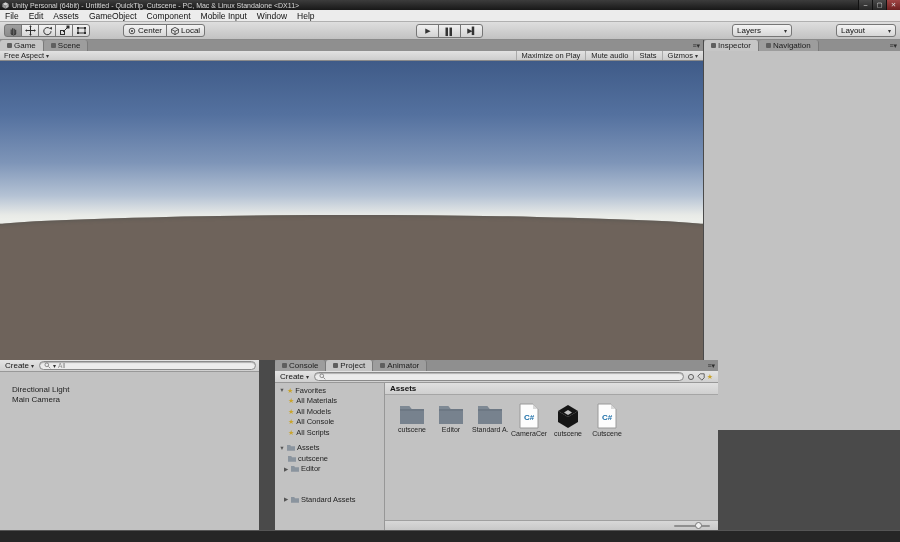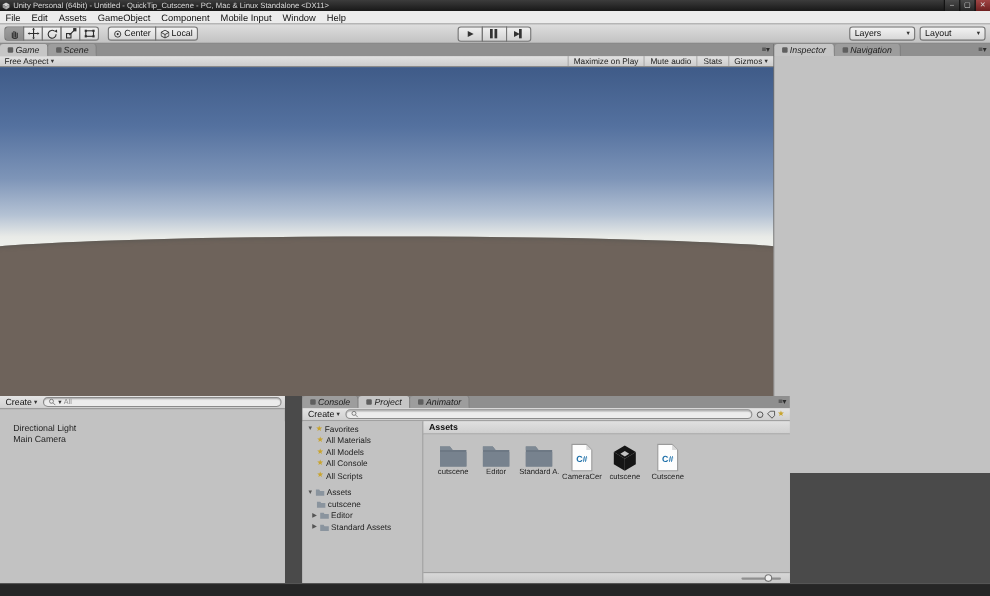--- a/index.html
+++ b/index.html
@@ -15,49 +15,49 @@
   .win-btn { width:14px; text-align:center; line-height:10px; font-size:6.5px; color:#ddd; background:linear-gradient(#4a4a4a,#262626); border-left:1px solid #111; }
   .win-btn.close { background:linear-gradient(#a14545,#6e2020); }
 
   
   .menubar { left:0; top:10px; width:900px; height:12px; background:#ececec; border-bottom:1px solid #b0b0b0;
              display:flex; align-items:center; font-size:8.5px; color:#111; }
   .menu-item { padding:0 5px; line-height:12px; }
 
   
   .toolbar { left:0; top:22px; width:900px; height:18px; background:linear-gradient(#dedede,#c2c2c2);
-             border-bottom:1px solid #8a8a8a; display:flex; align-items:center; padding:0 4px; }
+             border-bottom:1px solid #8a8a8a; display:flex; align-items:center; padding:0 4px;gap:25px; }
   .toolgroup { display:flex; }
   .toolbtn { width:18px; height:13px; border:1px solid #767676; margin-left:-1px;
              background:linear-gradient(#f3f3f3,#d7d7d7); display:flex; align-items:center; justify-content:center; }
   .toolbtn:first-child { margin-left:0; border-radius:3px 0 0 3px; }
   .toolbtn:last-child { border-radius:0 3px 3px 0; }
   .toolbtn.on { background:linear-gradient(#9f9f9f,#8c8c8c); }
   .pillgroup { display:flex; margin-left:8px; gap:0; }
   .pill-btn { height:13px; border:1px solid #767676; background:linear-gradient(#f3f3f3,#d7d7d7);
               display:flex; align-items:center; gap:2px; padding:0 4px; font-size:8px; }
   .pill-btn.left { border-radius:3px 0 0 3px; }
   .pill-btn.right { border-radius:0 3px 3px 0; margin-left:-1px; }
   .playgroup { position:absolute; left:50%; top:2px; transform:translateX(-50%); display:flex; }
   .playbtn { width:23px; height:14px; border:1px solid #767676; margin-left:-1px;
              background:linear-gradient(#f0f0f0,#d2d2d2); font-size:7px; color:#333;
              display:flex; align-items:center; justify-content:center; letter-spacing:-1px; }
   .playbtn:first-child { border-radius:3px 0 0 3px; }
   .playbtn:last-child { border-radius:0 3px 3px 0; }
   .tright { margin-left:auto; display:flex; gap:4px; }
   .dropdown { width:60px; height:13px; border:1px solid #767676; border-radius:3px;
               background:linear-gradient(#f3f3f3,#d7d7d7); display:flex; align-items:center;
-              justify-content:space-between; padding:0 4px; font-size:8px; }
+              justify-content:space-between; padding:0 4px; font-size:8px;margin-left:40px; }
   .arr { font-size:6px; color:#333; }
 
   
   .panel { background:#c2c2c2; }
   .tabbar { height:11px; background:#8f8f8f; display:flex; align-items:stretch; position:relative; }
   .tab { padding:0 7px; font-size:8px; line-height:11px; background:#9d9d9d; color:#1c1c1c;
-         border-right:1px solid #7a7a7a; border-radius:3px 3px 0 0; display:flex; align-items:center; gap:2px;font-style:italic; }
+         border-right:1px solid #7a7a7a; border-radius:3px 3px 0 0; display:flex; align-items:center; gap:2px; }
   .tab.on { background:#c6c6c6; }
   .tab-ico { width:5px; height:5px; background:#5f5f5f; border-radius:1px; display:inline-block; }
   .panelmenu { margin-left:auto; padding:0 3px; font-size:7px; color:#2d2d2d; line-height:11px; }
 
   .ptoolbar { height:12px; background:linear-gradient(#e4e4e4,#d0d0d0); border-bottom:1px solid #989898;
               display:flex; align-items:center; padding:0 3px; gap:3px; font-size:8px; }
   .create-btn { display:flex; align-items:center; gap:2px; padding:0 2px; }
   .searchpill { flex:1; height:9px; border:1px solid #8a8a8a; border-radius:6px; background:#ececec;
                 box-shadow:inset 0 1px 1px rgba(0,0,0,.25); display:flex; align-items:center;
                 gap:2px; padding:0 4px; color:#8a8a8a; font-size:6.5px; }
@@ -369,21 +369,21 @@
             </svg>
           <span>cutscene</span>
         </div>
         <div class="trow" style="padding-left:8px;">
           <span class="fold">▶</span>
           <svg width="8" height="7" viewBox="0 0 10 8">
               <path d="M0 1 h4 l1 1.5 h5 V8 H0z" fill="#8a949e"></path>
             </svg>
           <span>Editor</span>
         </div>
-        <div class="trow" style="padding-left:8px;">
+        <div class="trow" style="padding-left:8px;margin-top:20px;">
           <span class="fold">▶</span>
           <svg width="8" height="7" viewBox="0 0 10 8">
               <path d="M0 1 h4 l1 1.5 h5 V8 H0z" fill="#8a949e"></path>
             </svg>
           <span>Standard Assets</span>
         </div>
       </div>
       <div class="proj-main">
         <div class="assets-header">
           <span>Assets</span>

